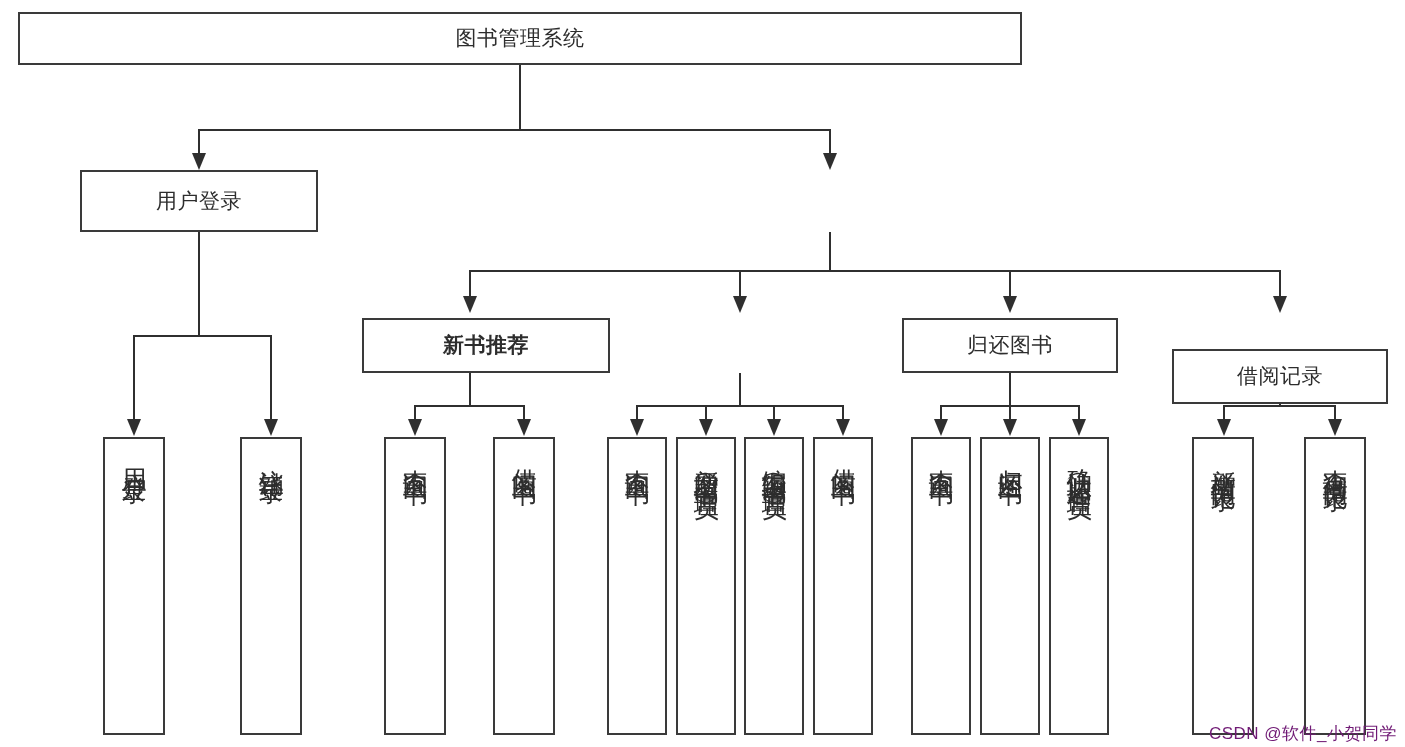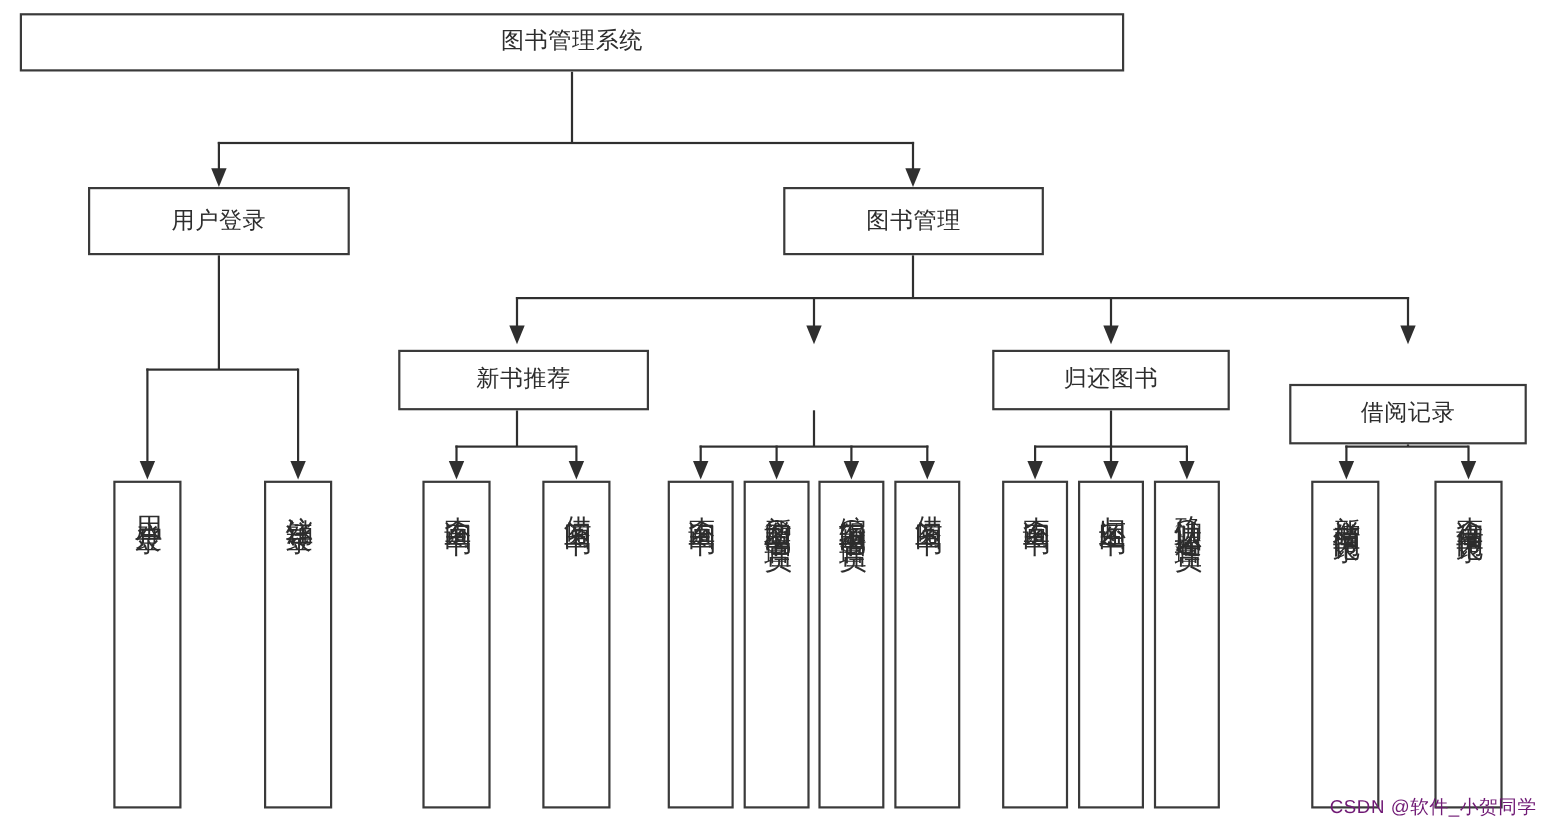--- a/index.html
+++ b/index.html
@@ -87,43 +87,40 @@
   <div class="vline" style="left:519px;top:65px;height:65px;"></div>
   <div class="hline" style="left:198px;top:129px;width:633px;"></div>
   <div class="vline" style="left:198px;top:129px;height:26px;"></div>
   <div class="arrow" style="left:192px;top:153px;"></div>
   <div class="vline" style="left:829px;top:129px;height:26px;"></div>
   <div class="arrow" style="left:823px;top:153px;"></div>
 
   <div class="node" style="left:80px;top:170px;width:238px;height:62px;">
     <span class="lbl">用户登录</span>
   </div>
-  <div class="node" style="left:712px;top:170px;width:237px;height:62px;">
-    <span class="lbl">图书管理</span>
-  </div>
 
   <div class="vline" style="left:198px;top:232px;height:104px;"></div>
   <div class="hline" style="left:133px;top:335px;width:138px;"></div>
   <div class="vline" style="left:133px;top:335px;height:86px;"></div>
   <div class="arrow" style="left:127px;top:419px;"></div>
   <div class="vline" style="left:270px;top:335px;height:86px;"></div>
   <div class="arrow" style="left:264px;top:419px;"></div>
 
   <div class="vline" style="left:829px;top:232px;height:39px;"></div>
   <div class="hline" style="left:469px;top:270px;width:812px;"></div>
   <div class="vline" style="left:469px;top:270px;height:28px;"></div>
   <div class="arrow" style="left:463px;top:296px;"></div>
   <div class="vline" style="left:739px;top:270px;height:28px;"></div>
   <div class="arrow" style="left:733px;top:296px;"></div>
   <div class="vline" style="left:1009px;top:270px;height:28px;"></div>
   <div class="arrow" style="left:1003px;top:296px;"></div>
   <div class="vline" style="left:1279px;top:270px;height:28px;"></div>
   <div class="arrow" style="left:1273px;top:296px;"></div>
 
-  <div class="node" style="left:362px;top:318px;width:228px;height:55px;">
+  <div class="node" style="left:362px;top:318px;width:248px;height:55px;font-weight:bold;">
     <span class="lbl">新书推荐</span>
   </div>
   <div class="node" style="left:902px;top:318px;width:216px;height:55px;">
     <span class="lbl">归还图书</span>
   </div>
   <div class="node" style="left:1172px;top:318px;width:216px;height:55px;margin-top:31px;">
     <span class="lbl">借阅记录</span>
   </div>
 
   <div class="vline" style="left:469px;top:373px;height:33px;"></div>

